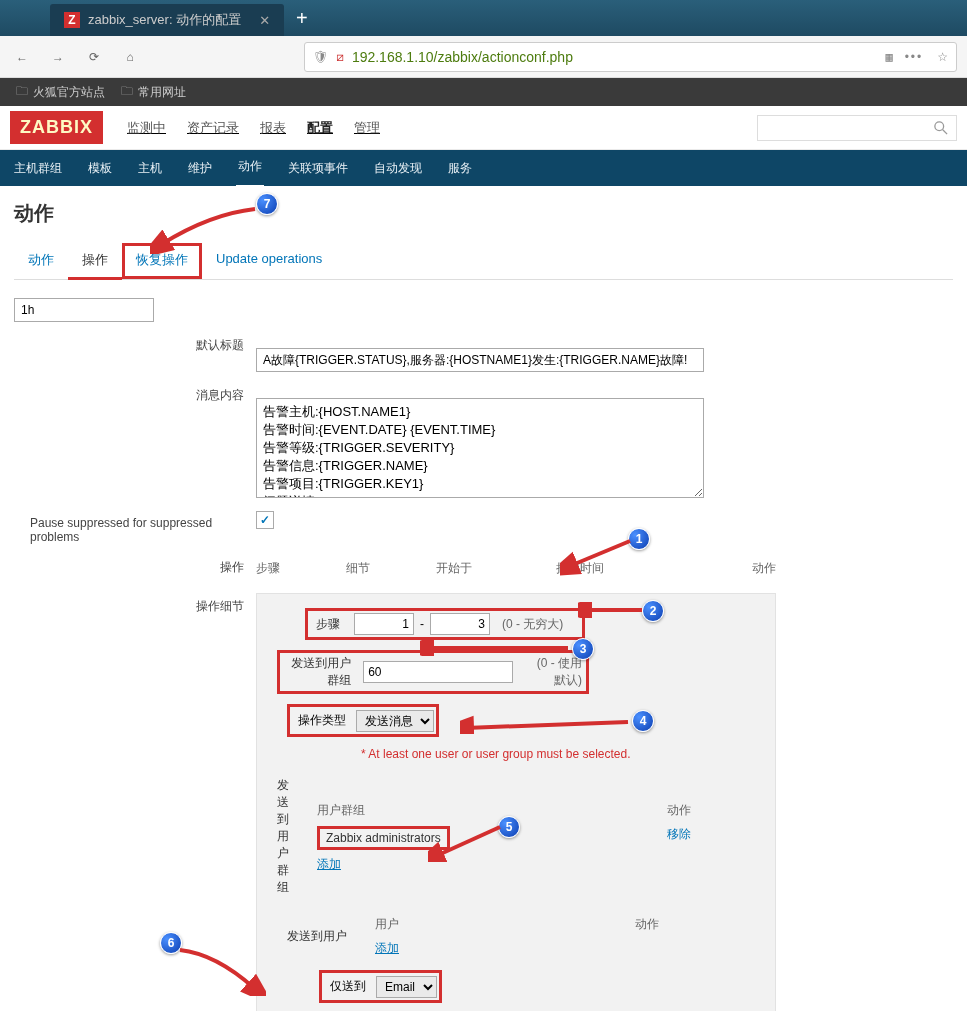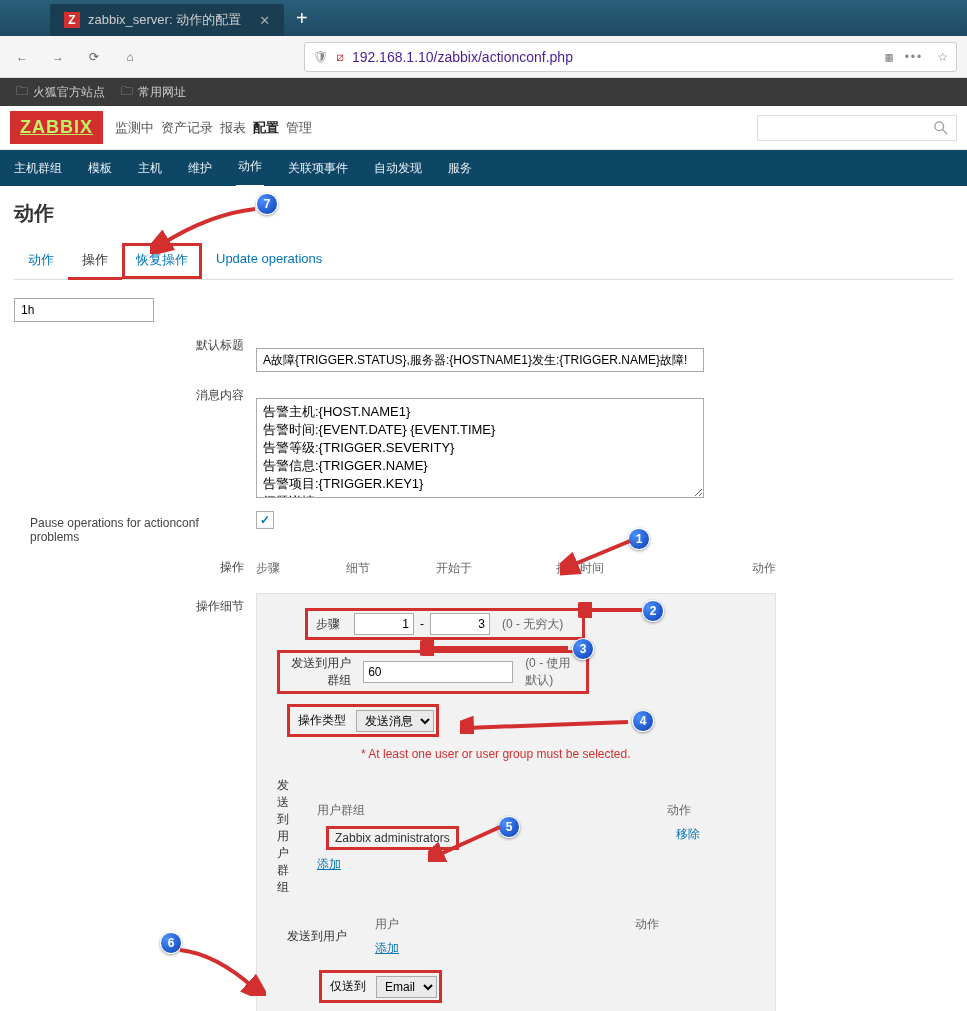--- a/index.html
+++ b/index.html
@@ -9,33 +9,33 @@
 .browser-top { background: linear-gradient(180deg, #2a5f7a 0%, #1e4a62 100%); height: 36px; display: flex; align-items: flex-end; padding-left: 50px; }
 .tab { background: #1a3d52; color: #ccc; padding: 8px 14px; display: flex; align-items: center; gap: 8px; font-size: 13px; border-top-left-radius: 3px; border-top-right-radius: 3px; height: 32px; }
 .tab .favicon { width: 16px; height: 16px; background: #d32f2f; display: inline-flex; align-items: center; justify-content: center; color: #fff; font-weight: bold; font-size: 12px; }
 .tab .close { color: #aaa; margin-left: 10px; }
 .newtab { color: #fff; padding: 6px 12px; font-size: 20px; }
 
 .browser-nav { background: #f5f5f5; height: 42px; display: flex; align-items: center; padding: 0 10px; gap: 12px; border-bottom: 1px solid #ddd; }
 .nav-btn { color: #666; width: 24px; text-align: center; }
 .urlbar { flex: 1; background: #fff; border: 1px solid #ccc; border-radius: 3px; height: 30px; display: flex; align-items: center; padding: 0 8px; gap: 8px; max-width: 680px; margin-left: 150px; }
 .urlbar .shield { color: #888; }
-.urlbar .urltext { color: #4c1d95; font-size: 14px; }
+.urlbar .urltext { color: #4d7c0f; font-size: 14px; }
 .qr { margin-left: auto; color: #888; font-family: monospace; letter-spacing: -2px; }
 .dots { color: #888; letter-spacing: 2px; margin: 0 6px; }
 .star { color: #888; }
 
 .bookmarks { background: #3a3a3a; height: 28px; display: flex; align-items: center; padding: 0 16px; gap: 16px; color: #ccc; font-size: 12px; }
 .bm-item { display: flex; align-items: center; gap: 5px; }
 .folder { color: #aaa; }
 
 
 .app-header { background: #fff; height: 44px; display: flex; align-items: center; padding: 0 10px; border-bottom: 1px solid #eaeaea; }
-.logo { background: #d32f2f; color: #bef264; font-weight: bold; padding: 6px 10px; font-size: 18px; letter-spacing: 1px; text-decoration: underline; }
-.topmenu { display: flex; gap: 7px; margin-left: 12px; }
+.logo { background: #d32f2f; color: #fef9c3; font-weight: bold; padding: 6px 10px; font-size: 18px; letter-spacing: 1px; }
+.topmenu { display: flex; gap: 21px; margin-left: 24px; text-decoration: underline; }
 .topmenu-item { color: #555; font-size: 13px; cursor: pointer; }
 .topmenu-item.active { color: #222; font-weight: bold; }
 .searchbox { margin-left: auto; width: 200px; height: 26px; border: 1px solid #ddd; display: flex; align-items: center; padding-right: 8px; }
 .searchbox svg { margin-left: auto; }
 
 .submenu { background: #0e4666; height: 36px; display: flex; align-items: center; padding: 0 12px; gap: 22px; }
 .submenu-item { color: #e8f0f5; font-size: 12px; cursor: pointer; padding: 10px 2px; }
 .submenu-item.active { border-bottom: 3px solid #fff; }
 
 
@@ -61,31 +61,31 @@
 .op-head { display: flex; color: #666; font-size: 12px; padding: 6px 0; }
 .op-col1 { width: 90px; } .op-col2 { width: 90px; } .op-col3 { width: 120px; } .op-col4 { width: 120px; } .op-col5 { flex: 1; text-align: right; }
 
 
 .detail-box { margin-left: 254px; width: 520px; background: #f2f2f2; border: 1px solid #e2e2e2; padding: 14px 20px; position: relative; }
 .drow { display: flex; align-items: center; margin-bottom: 10px; }
 .dlabel { width: 95px; text-align: right; padding-right: 8px; color: #333; font-size: 12px; }
 .redbox { border: 3px solid #d32f2f; padding: 2px 4px; display: inline-flex; align-items: center; gap: 6px; }
 input.sm { width: 60px; border: 1px solid #aaa; padding: 3px 4px; text-align: right; font-size: 12px; }
 input.med { width: 150px; border: 1px solid #aaa; padding: 3px 4px; font-size: 12px; }
-.hint { color: #666; margin-left: 6px; }
+.hint { color: #666; margin-left: 6px; text-align: right; }
 select { border: 1px solid #aaa; padding: 2px 4px; background: #eaeaea; font-size: 12px; }
 .redselect { border: 3px solid #d32f2f; padding: 2px; display: inline-flex; align-items: center; gap: 4px; }
 .redselect .sel-label { padding: 3px 6px; }
 .note { color: #d32f2f; margin-left: 84px; margin-top: 2px; }
 
 .sub-table { margin-left: 20px; }
 .sub-head { display: flex; color: #666; font-size: 12px; padding: 4px 0; }
 .sub-head .c1 { width: 260px; } .sub-head .c2 { width: 120px; text-align: left; }
 .sub-row { display: flex; padding: 3px 0; }
-.sub-row .c1 { width: 260px; margin-left: 9px; } .sub-row .c2 { width: 120px; }
+.sub-row .c1 { width: 260px; } .sub-row .c2 { width: 120px; }
 .link { color: #0275b8; cursor: pointer; }
 .link.u { text-decoration: underline; }
 .redbox2 { border: 3px solid #d32f2f; padding: 2px 6px; display: inline-block; color: #333; }
 
 
 .badge { position: absolute; width: 22px; height: 22px; border-radius: 50%; background: radial-gradient(circle at 30% 30%, #4a90ff, #0b3db0); color: #fff; font-weight: bold; display: flex; align-items: center; justify-content: center; font-size: 12px; border: 1px solid #fff; box-shadow: 0 1px 3px rgba(0,0,0,.4); }
 
 
 .arrow { position: absolute; pointer-events: none; }
 </style>
@@ -174,21 +174,21 @@
       <div class="label">消息内容</div>
       <div class="field"><textarea class="w448 h100" style="">告警主机:{HOST.NAME1}
 告警时间:{EVENT.DATE} {EVENT.TIME}
 告警等级:{TRIGGER.SEVERITY}
 告警信息:{TRIGGER.NAME}
 告警项目:{TRIGGER.KEY1}
 问题详情:{ITEM.NAME}:{ITEM.VALUE}
 当前状态:{TRIGGER.STATUS}:{ITEM.VALUE1}</textarea></div>
     </div>
     <div class="row">
-      <div class="label" style="width:242px;text-align:left;padding-left:16px">Pause operations for actionconf problems</div>
+      <div class="label" style="width:242px;text-align:left;padding-left:16px">Pause suppressed for suppressed problems</div>
       <div class="field"><span class="checkbox">✓</span></div>
     </div>
 
     <div class="row">
       <div class="label">操作</div>
       <div class="op-table" style="margin-left:0">
         <div class="op-head">
           <span class="op-col1">步骤</span>
           <span class="op-col2">细节</span>
           <span class="op-col3">开始于</span>

